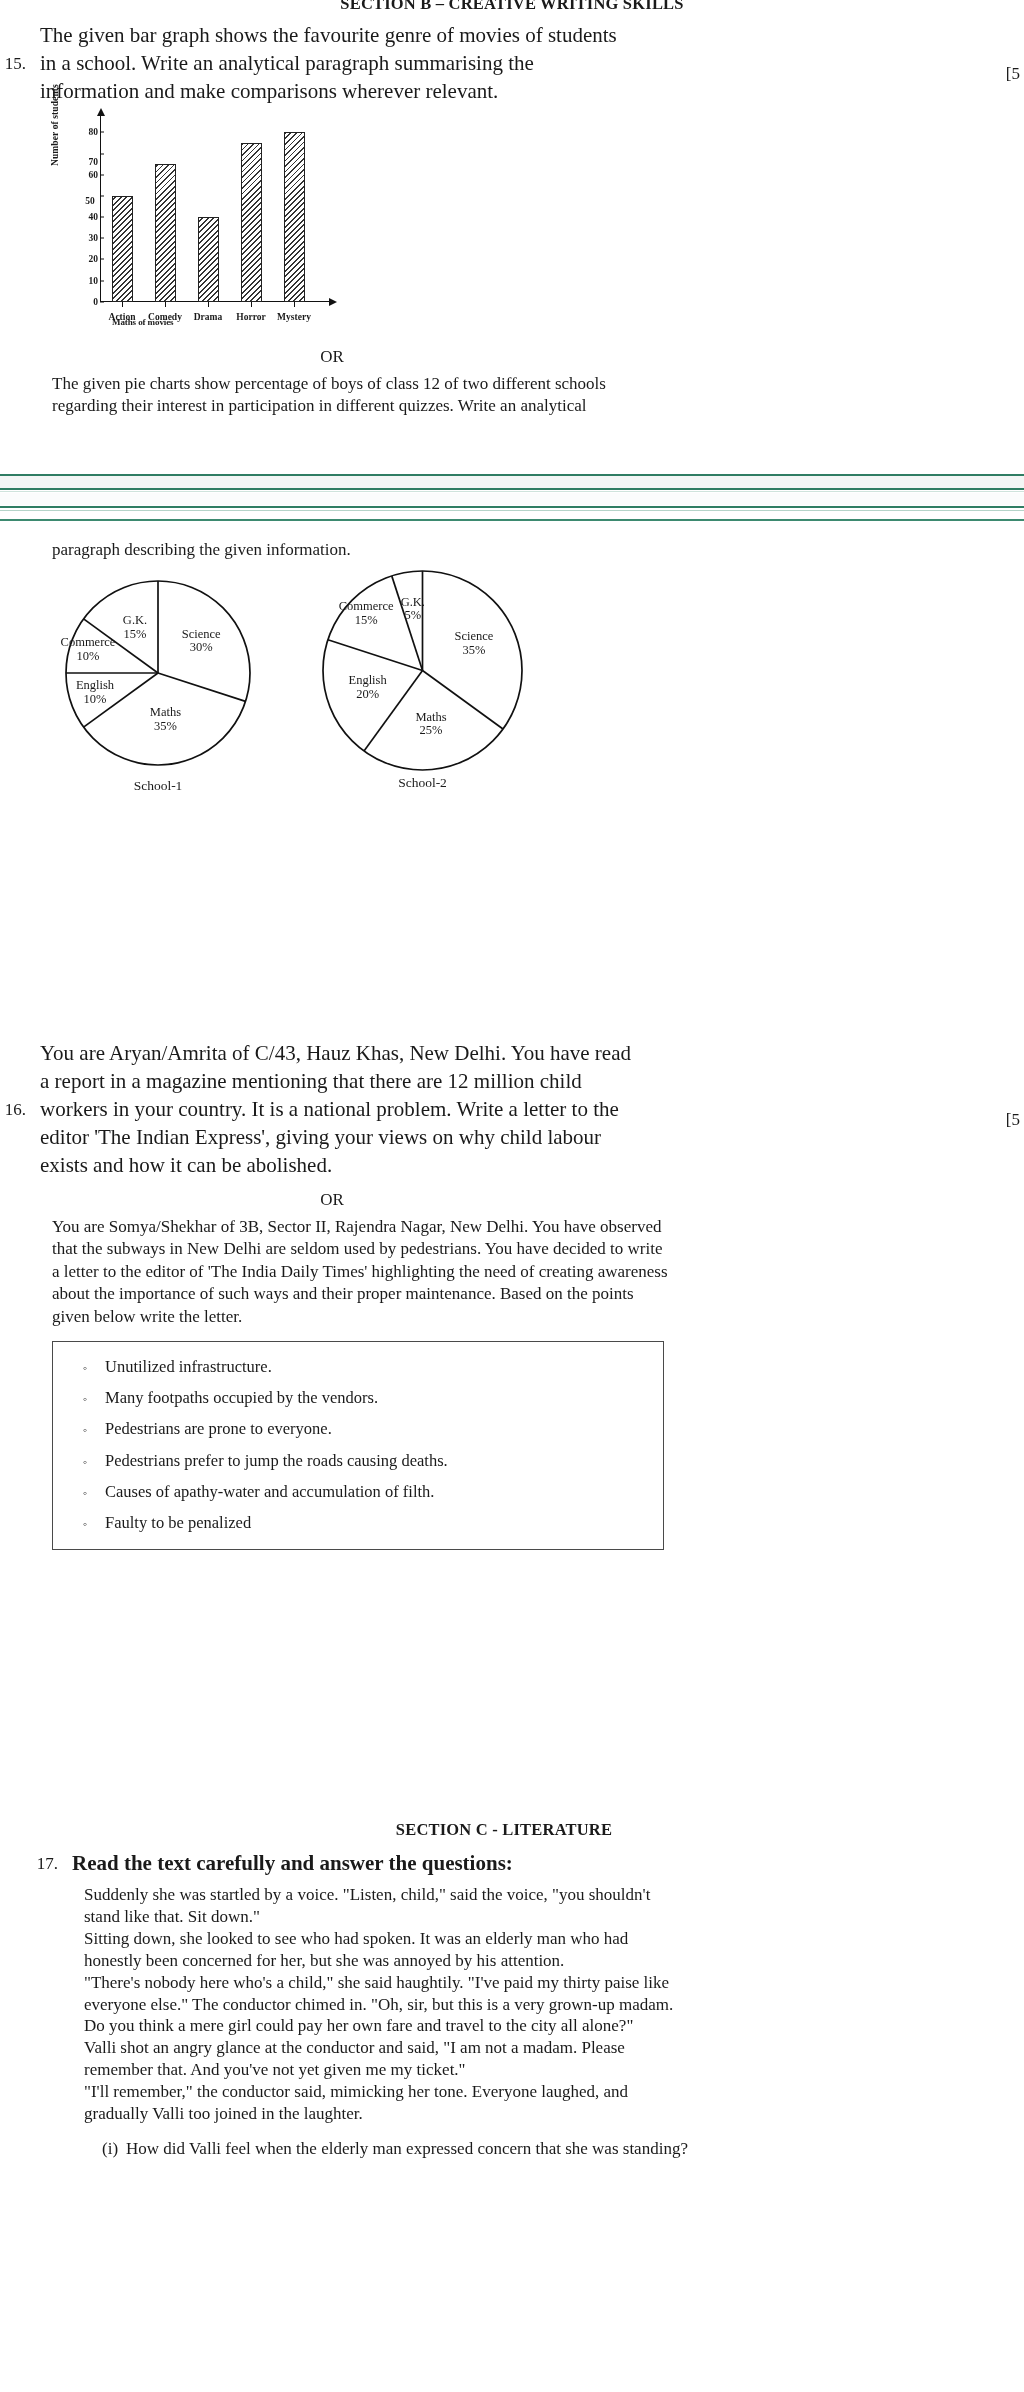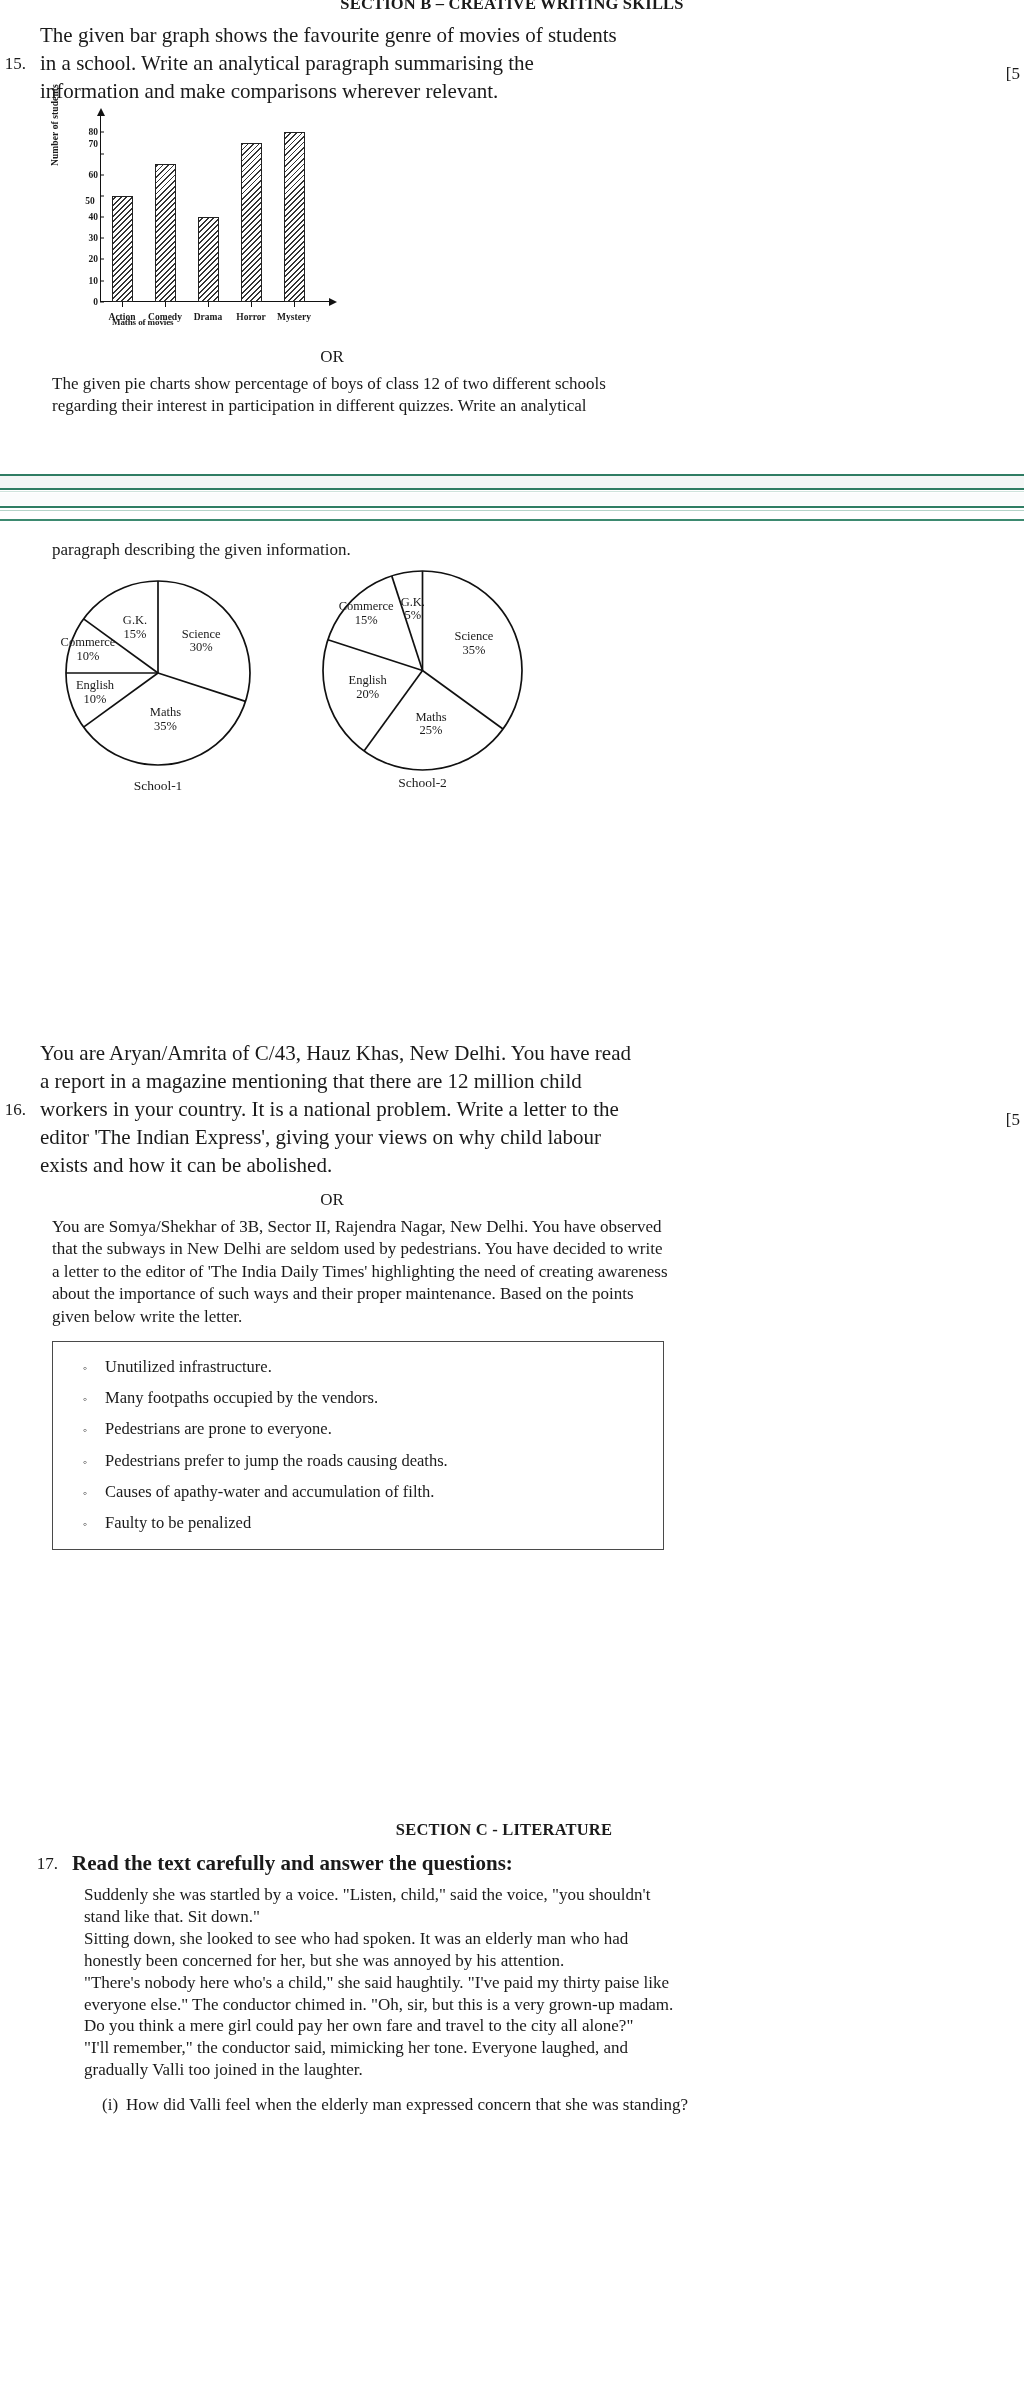--- a/index.html
+++ b/index.html
@@ -259,21 +259,21 @@
             <div class="ytick" style="top: 137.647px;">20</div>
             <div class="ytickmark" style="top: 137.647px;"></div>
             <div class="ytick" style="top: 116.471px;">30</div>
             <div class="ytickmark" style="top: 116.471px;"></div>
             <div class="ytick" style="top: 95.2941px;">40</div>
             <div class="ytickmark" style="top: 95.2941px;"></div>
             <div class="ytick" style="top: 79px; text-align: center;">50</div>
             <div class="ytickmark" style="top: 74.1176px;"></div>
             <div class="ytick" style="top: 52.9412px;">60</div>
             <div class="ytickmark" style="top: 52.9412px;"></div>
-            <div class="ytick" style="top: 22px;">70</div>
+            <div class="ytick" style="top: 40px;">70</div>
             <div class="ytickmark" style="top: 31.7647px;"></div>
             <div class="ytick" style="top: 10.5882px;">80</div>
             <div class="ytickmark" style="top: 10.5882px;"></div>
           </div>
         <div id="bar-holder">
             <div class="bar" title="Action: 50" style="left: 11.5px; height: 105.882px;"></div>
             <div class="xtick" style="left: 22px;"></div>
             <div class="bar" title="Comedy: 65" style="left: 54.5px; height: 137.647px;"></div>
             <div class="xtick" style="left: 65px;"></div>
             <div class="bar" title="Drama: 40" style="left: 97.5px; height: 84.7059px;"></div>
@@ -397,20 +397,21 @@
       <div class="qbody" style="width:595px;flex:0 0 595px;font-weight:bold;">Read the text carefully and answer the questions:</div>
       <div style="position:relative;flex:1 1 auto;">
         <span class="marks" style="right:4px;top:0;">[5</span>
       </div>
     </div>
 
     <div style="margin-left:52px;width:600px;margin-top:6px;" id="passage-holder">
         <div class="passage">Suddenly she was startled by a voice. "Listen, child," said the voice, "you shouldn't stand like that. Sit down."</div>
         <div class="passage">Sitting down, she looked to see who had spoken. It was an elderly man who had honestly been concerned for her, but she was annoyed by his attention.</div>
         <div class="passage">"There's nobody here who's a child," she said haughtily. "I've paid my thirty paise like everyone else." The conductor chimed in. "Oh, sir, but this is a very grown-up madam. Do you think a mere girl could pay her own fare and travel to the city all alone?"</div>
+        <div class="passage">Valli shot an angry glance at the conductor and said, "I am not a madam. Please remember that. And you've not yet given me my ticket."</div>
         <div class="passage">"I'll remember," the conductor said, mimicking her tone. Everyone laughed, and gradually Valli too joined in the laughter.</div>
       </div>
 
     <div id="subq-holder" style="margin-left: 52px; width: 620px;">
         <div class="subq">
           <div class="lbl">(i)</div>
           <div>How did Valli feel when the elderly man expressed concern that she was standing?</div>
         </div>
       </div>
   </div>

